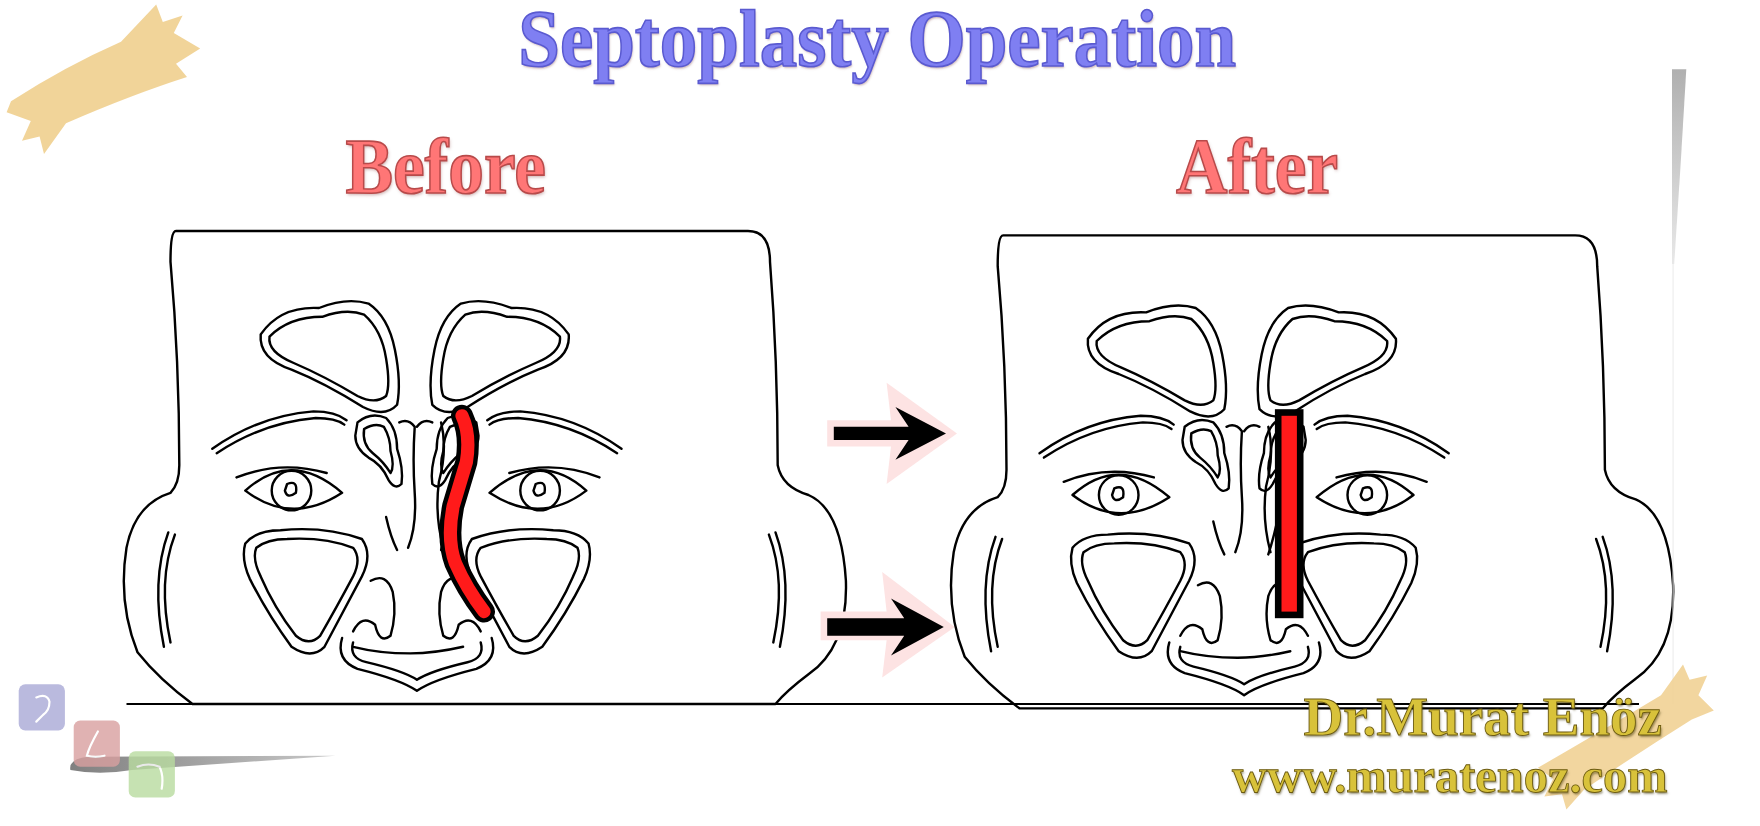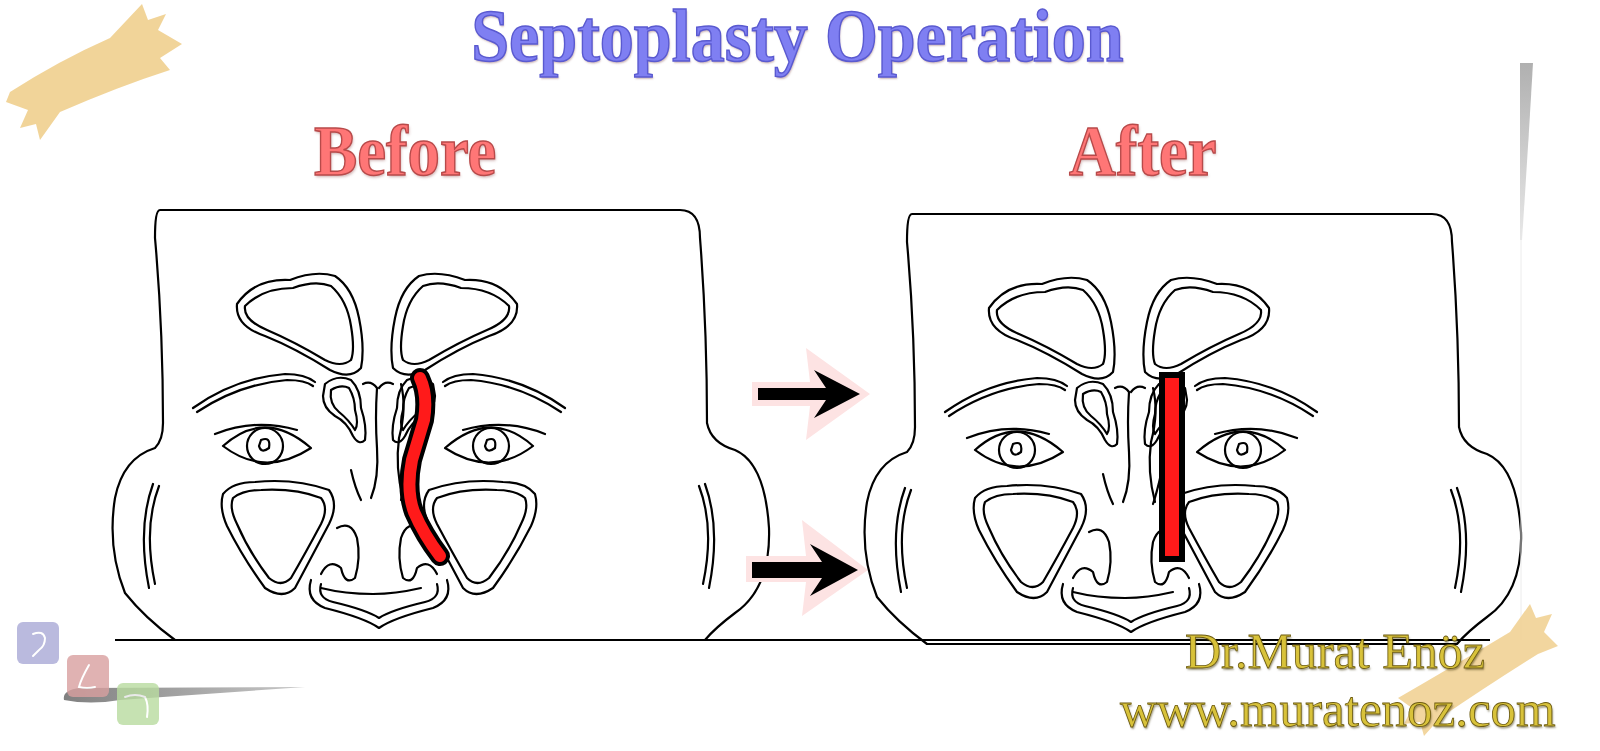--- a/index.html
+++ b/index.html
@@ -18,23 +18,24 @@
     text-shadow: 1px 2px 3px rgba(120,40,40,0.35);
     transform: scaleX(0.9); transform-origin: 0 50%;
   }
   .label.before { left: 314px; }
   .label.after { left: 1069px; }
   .diagram { position: absolute; left: 0; top: 0; }
   .credit {
     position: absolute; font-family: "Liberation Serif", serif; color: #d8c23a;
     -webkit-text-stroke: 0.8px #6b5a10;
     text-shadow: 1px 2px 2px rgba(60,50,0,0.5);
+    font-weight: bold;
   }
   .credit.name { left: 1185px; top: 622px; font-size: 50px; }
-  .credit.url { left: 1120px; top: 680px; font-size: 51px; }
+  .credit.url { left: 1120px; top: 680px; font-size: 44px; }
   .tape { position: absolute; }
   .tile { position: absolute; width: 42px; height: 42px; border-radius: 6px; opacity: 0.8; }
 </style>
 </head>
 <body>
 
 <div class="title">Septoplasty Operation</div>
 
 <div class="label before">Before</div>
 <div class="label after">After</div>

